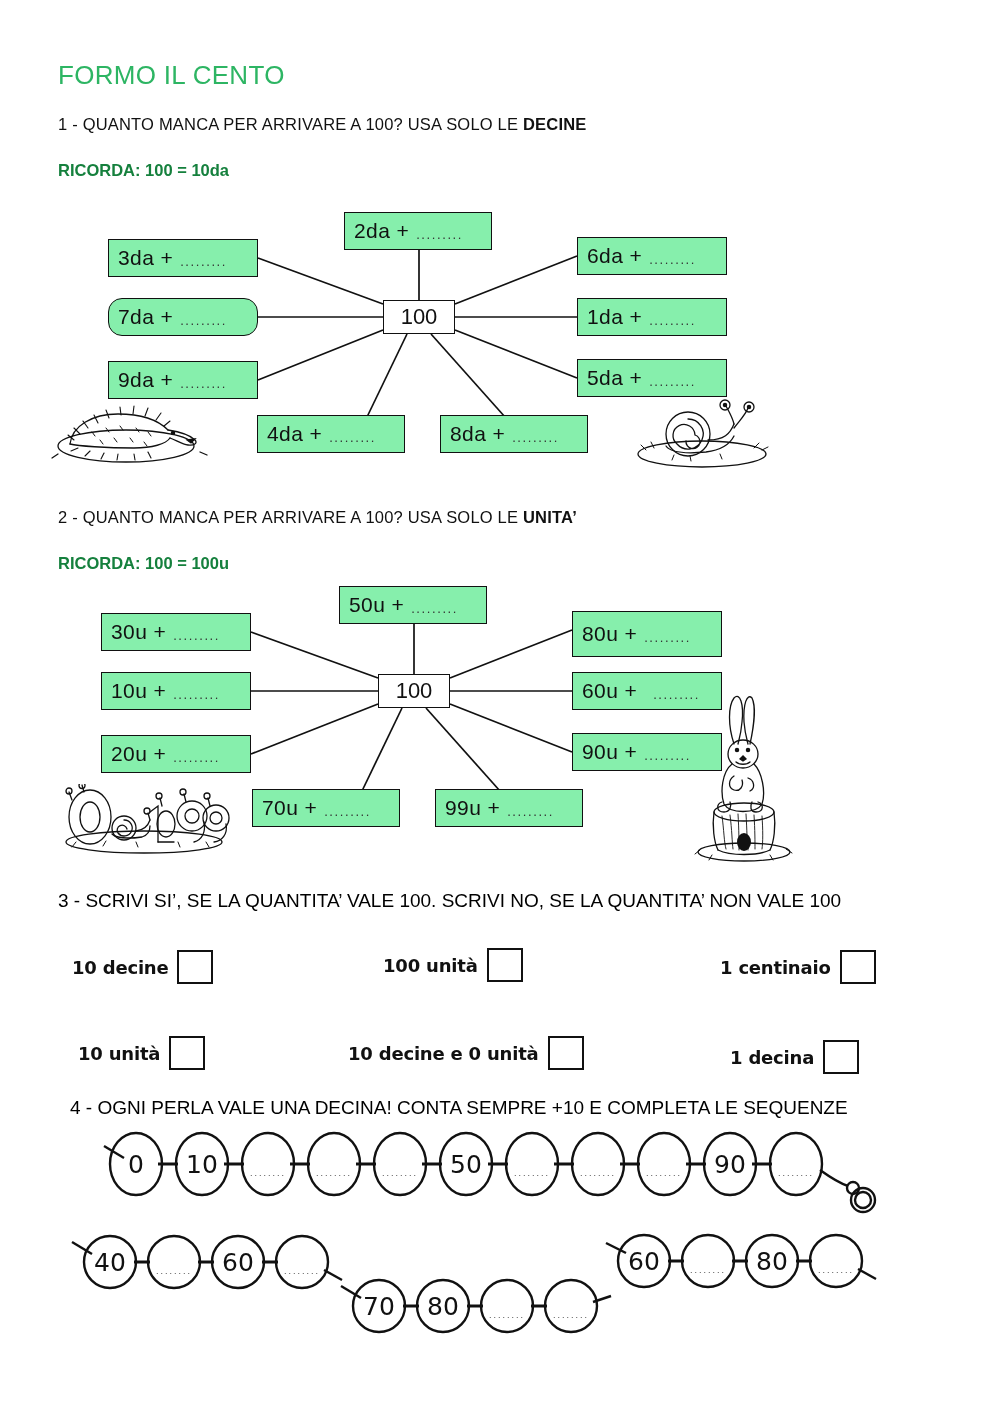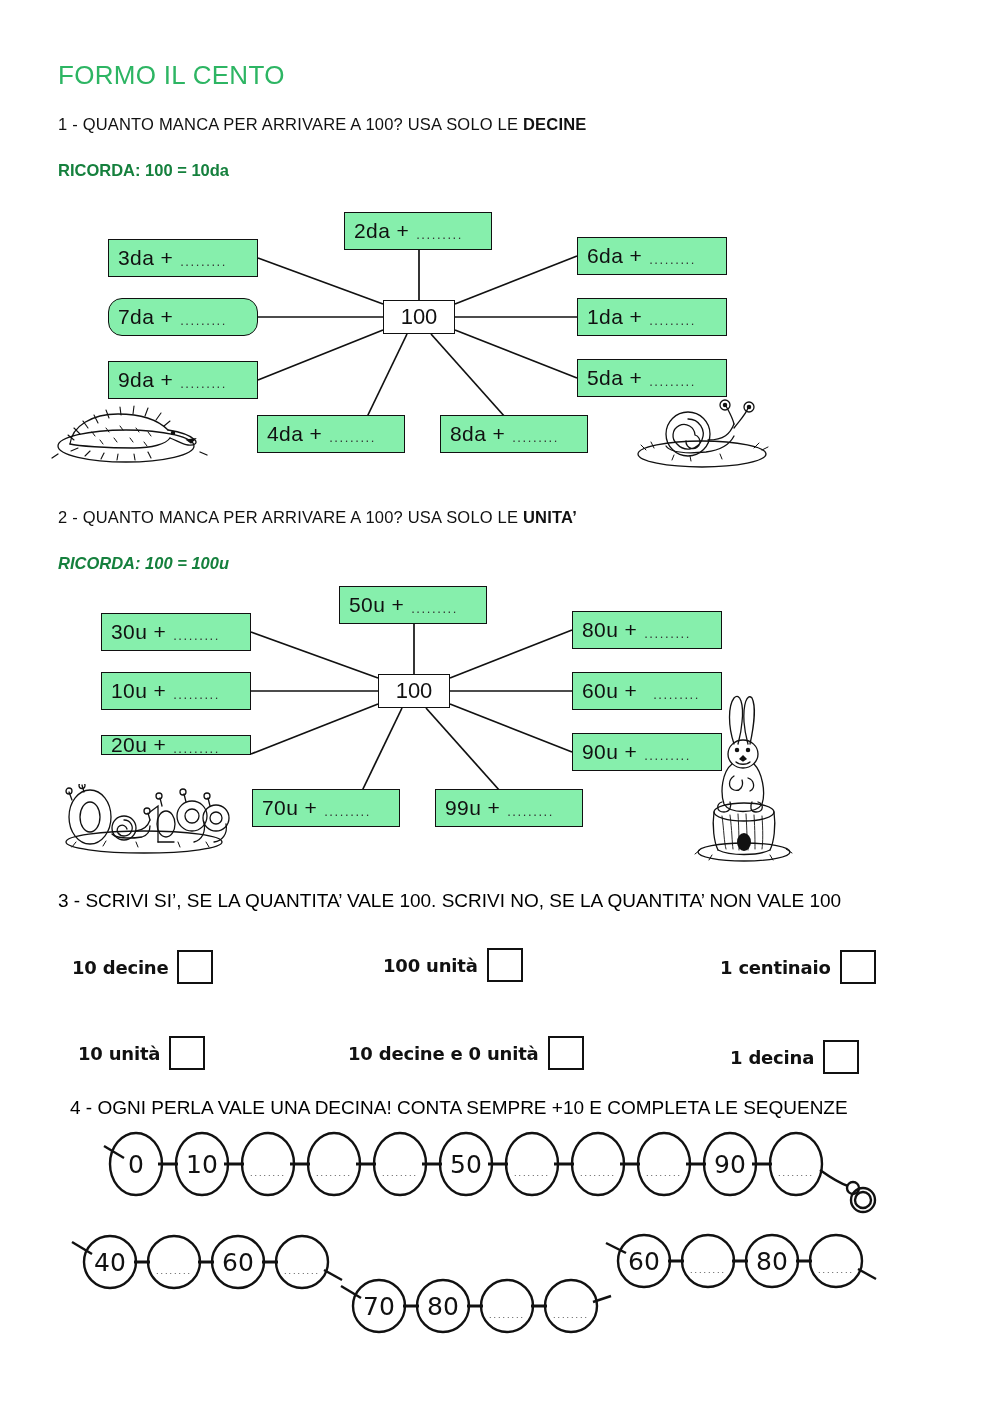--- a/index.html
+++ b/index.html
@@ -253,21 +253,21 @@
             <path d="M60 58 l1 5"></path>
           <path d="M44 57 l-2 5"></path>
         </g>
       </g>
     </svg>
   </div>
 
   <div class="qline" style="left:58px; top:508px;">
     <span>2 - </span><span>QUANTO MANCA PER ARRIVARE A 100? USA SOLO LE </span><b>UNITA’</b>
   </div>
-  <div class="ricorda" style="left:58px; top:554px;font-style:italic;">RICORDA: 100 = 100u</div>
+  <div class="ricorda" style="left:58px; top:554px;">RICORDA: 100 = 100u</div>
 
   <div class="diagram" style="left:95px; top:586px; width:640px; height:215px;">
     <svg width="640" height="215" viewBox="0 0 640 215">
       <g stroke="#111" stroke-width="1.7" fill="none">
         <line x1="156" y1="46" x2="283" y2="92"></line>
         <line x1="156" y1="105" x2="283" y2="105"></line>
         <line x1="156" y1="168" x2="283" y2="118"></line>
         <line x1="319" y1="38" x2="319" y2="88"></line>
         <line x1="355" y1="92" x2="477" y2="44"></line>
         <line x1="355" y1="105" x2="477" y2="105"></line>
@@ -278,29 +278,29 @@
     </svg>
 
     <div class="nbox" style="left:6px; top:27px; width:150px; height:38px;">
       <span>30u +</span>
         <span class="dots">.........</span>
     </div>
     <div class="nbox" style="left:6px; top:86px; width:150px; height:38px;">
       <span>10u +</span>
         <span class="dots">.........</span>
     </div>
-    <div class="nbox" style="left:6px; top:149px; width:150px; height:20px;">
+    <div class="nbox" style="left:6px; top:149px; width:150px; height:38px;">
       <span>20u +</span>
         <span class="dots">.........</span>
     </div>
     <div class="nbox" style="left:244px; top:0px; width:148px; height:38px;">
       <span>50u +</span>
         <span class="dots">.........</span>
     </div>
-    <div class="nbox" style="left:477px; top:25px; width:150px; height:38px;">
+    <div class="nbox" style="left:477px; top:25px; width:150px; height:46px;">
       <span>80u +</span>
         <span class="dots">.........</span>
     </div>
     <div class="nbox" style="left:477px; top:86px; width:150px; height:38px;gap:9px;">
       <span>60u +</span>
         <span class="dots">.........</span>
     </div>
     <div class="nbox" style="left:477px; top:147px; width:150px; height:38px;">
       <span>90u +</span>
         <span class="dots">.........</span>

